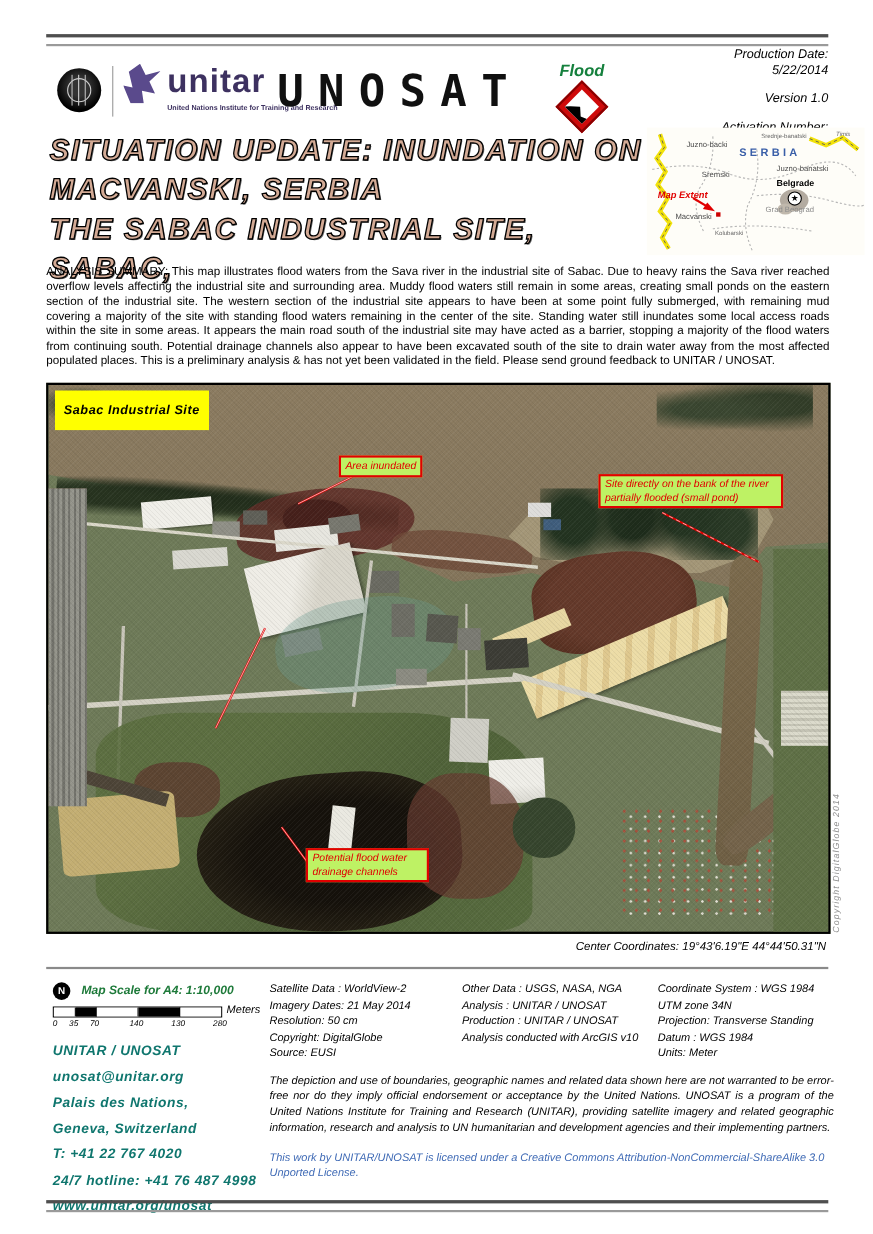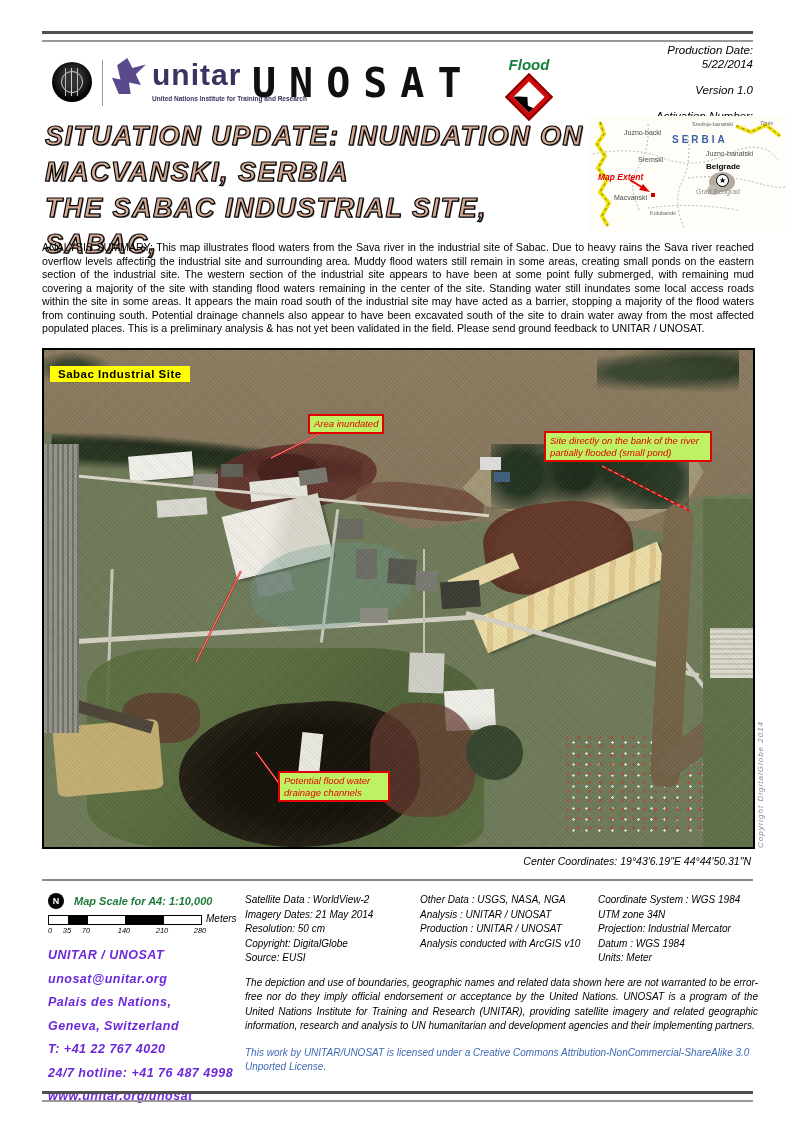--- a/index.html
+++ b/index.html
@@ -58,41 +58,41 @@
   
   .map-frame{position:absolute;left:42px;top:348px;width:709px;height:497px;border:2px solid #000;
     background:#6e7a58;overflow:hidden;}
   .ly{position:absolute;}
   .map-noise{position:absolute;inset:0;
     background:repeating-linear-gradient(45deg,rgba(0,0,0,.05) 0 1px,transparent 1px 3px),
                repeating-linear-gradient(-45deg,rgba(255,255,255,.045) 0 1px,transparent 1px 3px);}
   .leads{position:absolute;inset:0;pointer-events:none;}
   .anno{position:absolute;background:#bef264;border:2px solid #e00000;color:#e00000;
     font-style:italic;font-size:9.5px;line-height:11.5px;padding:2px 4px;}
-  .site-label{position:absolute;left:6px;top:16px;background:#ffff00;color:#000;
-    font-weight:bold;font-size:11.5px;padding:2px 8px;letter-spacing:.5px;}
+  .site-label{position:absolute;left:6px;top:5px;background:#ffff00;color:#000;
+    font-weight:bold;font-style:italic;font-size:11.5px;padding:12px 8px;letter-spacing:.5px;}
   .copyright-v{position:absolute;left:756px;top:698px;height:150px;
     writing-mode:vertical-rl;transform:rotate(180deg);font-size:8px;color:#8d8d8d;letter-spacing:1px;font-style:italic;}
   .center-coords{position:absolute;left:42px;top:855px;width:709px;text-align:right;
     font-style:italic;font-size:10.5px;color:#000;}
   .footer-sep{position:absolute;left:42px;top:879px;width:711px;border-top:2px solid #8a8a8a;}
 
   
   .north-icon{position:absolute;left:48px;top:893px;width:16px;height:16px;border-radius:50%;background:#000;
     color:#fff;font-size:9px;font-weight:bold;text-align:center;line-height:17px;}
   .scale-label{position:absolute;left:74px;top:895px;font-size:11px;font-weight:bold;font-style:italic;color:#1e7a3a;}
   .scale-bar{position:absolute;left:48px;top:915px;width:152px;height:8px;display:flex;border:1px solid #000;}
   .scale-bar .seg{height:100%;border-right:1px solid #000;}
   .scale-bar .seg:last-child{border-right:none;}
   .sw{background:#fff;} .sb{background:#000;}
   .scale-unit{position:absolute;left:206px;top:913px;font-size:10px;font-style:italic;color:#000;}
   .scale-ticks{position:absolute;left:48px;top:926px;width:152px;height:10px;font-size:7.5px;font-style:italic;color:#000;}
   .scale-ticks span{position:absolute;transform:translateX(-50%);}
   .contact{position:absolute;left:48px;top:948px;width:195px;
-    color:#6d28d9;font-weight:bold;font-style:italic;font-size:12.5px;}
+    color:#0f766e;font-weight:bold;font-style:italic;font-size:12.5px;}
   .contact .ln{margin-bottom:9.5px;letter-spacing:.5px;}
   .fcol{position:absolute;top:893px;font-style:italic;font-size:10px;line-height:14.5px;color:#000;}
   .col-sat{left:245px;width:172px;}
   .col-oth{left:420px;width:176px;}
   .col-crd{left:598px;width:158px;}
   .disclaimer{position:absolute;left:245px;top:976px;width:513px;
     font-style:italic;font-size:10px;line-height:14.4px;text-align:justify;color:#000;}
   .license{position:absolute;left:245px;top:1046px;width:513px;
     font-style:italic;font-size:10px;line-height:13.5px;color:#3f6ab5;}
 </style>
@@ -248,21 +248,21 @@
     <div class="seg sw" style="width:38px;"></div>
     <div class="seg sb" style="width:38px;"></div>
     <div class="seg sw" style="width:38px;"></div>
   </div>
   <div class="scale-unit">Meters</div>
   <div class="scale-ticks">
     <span style="left:2px;">0</span>
     <span style="left:19px;">35</span>
     <span style="left:38px;">70</span>
     <span style="left:76px;">140</span>
-    <span style="left:114px;">210</span>
+    <span style="left:114px;">130</span>
     <span style="left:152px;">280</span>
   </div>
   <div class="contact">
     <div class="ln">UNITAR / UNOSAT</div>
     <div class="ln">unosat@unitar.org</div>
     <div class="ln">Palais des Nations,</div>
     <div class="ln">Geneva, Switzerland</div>
     <div class="ln">T: +41 22 767 4020</div>
     <div class="ln">24/7 hotline: +41 76 487 4998</div>
     <div class="ln">www.unitar.org/unosat</div>
@@ -276,21 +276,21 @@
     <div>Source: EUSI</div>
   </div>
   <div class="fcol col-oth">
     <div>Other Data : USGS, NASA, NGA</div>
     <div>Analysis : UNITAR / UNOSAT</div>
     <div>Production : UNITAR / UNOSAT</div>
     <div>Analysis conducted with ArcGIS v10</div>
   </div>
   <div class="fcol col-crd">
     <div>Coordinate System : WGS 1984 UTM zone 34N</div>
-    <div>Projection: Industrial Mercator</div>
+    <div>Projection: Transverse Standing</div>
     <div>Datum : WGS 1984</div>
     <div>Units: Meter</div>
   </div>
 
   <div class="disclaimer">The depiction and use of boundaries, geographic names and related data shown here are not warranted to be error-free nor do they imply official endorsement or acceptance by the United Nations. UNOSAT is a program of the United Nations Institute for Training and Research (UNITAR), providing satellite imagery and related geographic information, research and analysis to UN humanitarian and development agencies and their implementing partners.</div>
   <div class="license">This work by UNITAR/UNOSAT is licensed under a Creative Commons Attribution-NonCommercial-ShareAlike 3.0 Unported License.</div>
 
   <div class="rule-double" style="top:1091px;"></div>
 </div>
 

